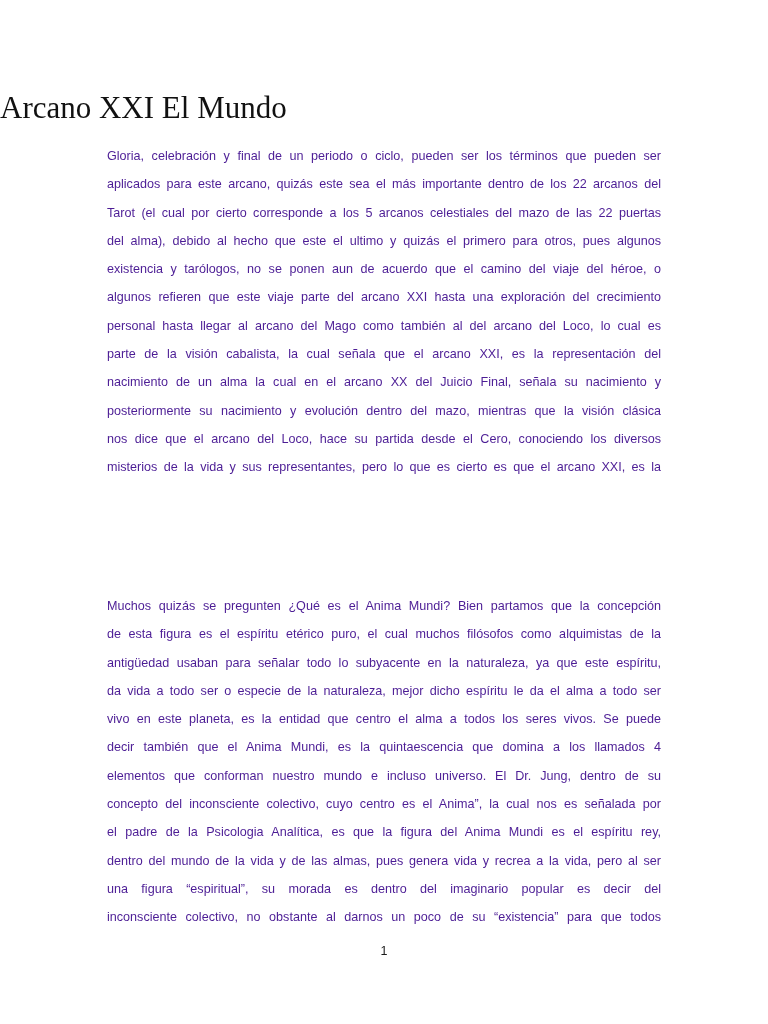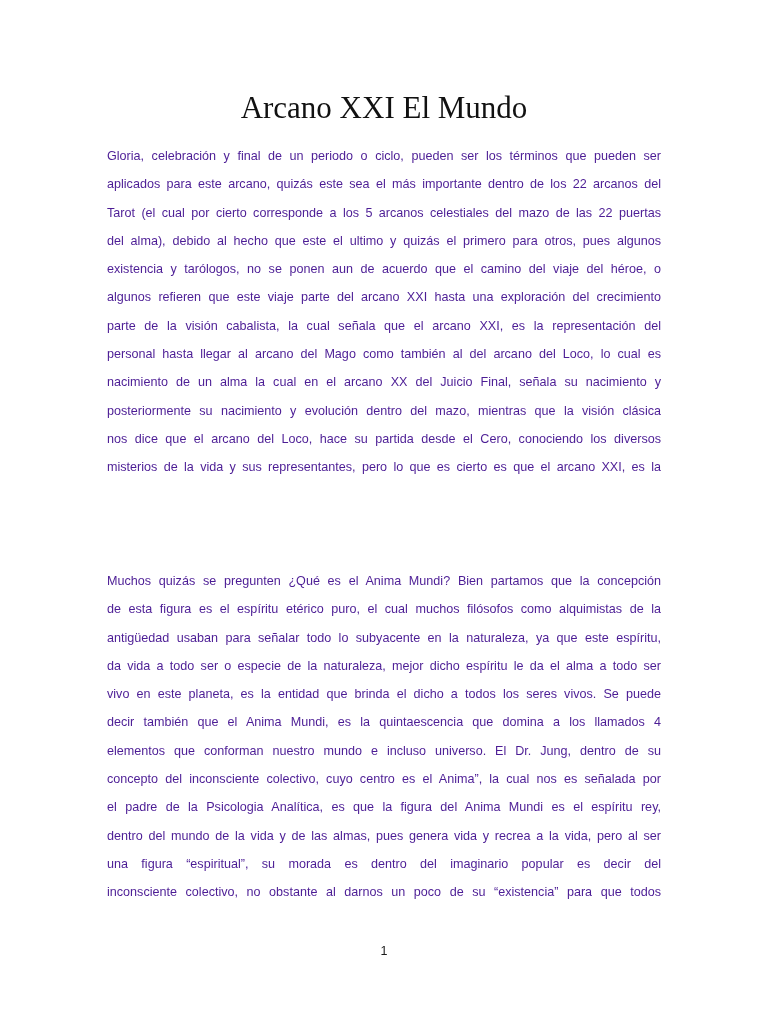--- a/index.html
+++ b/index.html
@@ -19,21 +19,20 @@
       left: 0; top: 0;
       width: 768px;
       height: 1024px;
       background: #ffffff;
     }
     .title {
       position: absolute;
       top: 88px;
       left: 0;
       width: 768px;
-      text-align: center;
       font-family: "Liberation Serif", "DejaVu Serif", serif;
       font-size: 31px;
       font-weight: normal;
       color: #111111;
       margin: 0;
       line-height: 40px;
     }
     .body-text {
       position: absolute;
       left: 107px;
@@ -48,21 +47,21 @@
       line-height: 28.3px;
       white-space: nowrap;
       text-align: justify;
       text-align-last: justify;
       overflow: hidden;
     }
     .line.last {
       text-align-last: left;
     }
     #para1 { top: 142px; }
-    #para2 { top: 567px; }
+    #para2 { top: 592px; }
     .page-number {
       position: absolute;
       top: 944px;
       left: 0;
       width: 768px;
       text-align: center;
       font-family: "Liberation Sans", "DejaVu Sans", sans-serif;
       font-size: 12.5px;
       color: #1a1a1a;
     }
@@ -74,34 +73,34 @@
 
   <h1 class="title">Arcano XXI El Mundo</h1>
 
   <div class="body-text" id="para1">
     <span class="line">Gloria, celebración y final de un periodo o ciclo, pueden ser los términos que pueden ser</span>
     <span class="line">aplicados para este arcano, quizás este sea el más importante dentro de los 22 arcanos del</span>
     <span class="line">Tarot (el cual por cierto corresponde a los 5 arcanos celestiales del mazo de las 22 puertas</span>
     <span class="line">del alma), debido al hecho que este el ultimo y quizás el primero para otros, pues algunos</span>
     <span class="line">existencia y tarólogos, no se ponen aun de acuerdo que el camino del viaje del héroe, o</span>
     <span class="line">algunos refieren que este viaje parte del arcano XXI hasta una exploración del crecimiento</span>
+    <span class="line">personal hasta llegar al arcano del Mago como también al del arcano del Loco, lo cual es</span>
     <span class="line">parte de la visión cabalista, la cual señala que el arcano XXI, es la representación del</span>
-    <span class="line">personal hasta llegar al arcano del Mago como también al del arcano del Loco, lo cual es</span>
     <span class="line">nacimiento de un alma la cual en el arcano XX del Juicio Final, señala su nacimiento y</span>
     <span class="line">posteriormente su nacimiento y evolución dentro del mazo, mientras que la visión clásica</span>
     <span class="line">nos dice que el arcano del Loco, hace su partida desde el Cero, conociendo los diversos</span>
     <span class="line">misterios de la vida y sus representantes, pero lo que es cierto es que el arcano XXI, es la</span>
   </div>
 
   <div class="body-text" id="para2">
     <span class="line">Muchos quizás se pregunten ¿Qué es el Anima Mundi? Bien partamos que la concepción</span>
     <span class="line">de esta figura es el espíritu etérico puro, el cual muchos filósofos como alquimistas de la</span>
     <span class="line">antigüedad usaban para señalar todo lo subyacente en la naturaleza, ya que este espíritu,</span>
     <span class="line">da vida a todo ser o especie de la naturaleza, mejor dicho espíritu le da el alma a todo ser</span>
-    <span class="line">vivo en este planeta, es la entidad que brinda el dicho a todos los seres vivos. Se puede</span>
+    <span class="line">vivo en este planeta, es la entidad que centro el alma a todos los seres vivos. Se puede</span>
     <span class="line">decir también que el Anima Mundi, es la quintaescencia que domina a los llamados 4</span>
     <span class="line">elementos que conforman nuestro mundo e incluso universo. El Dr. Jung, dentro de su</span>
     <span class="line">concepto del inconsciente colectivo, cuyo centro es el Anima”, la cual nos es señalada por</span>
     <span class="line">el padre de la Psicologia Analítica, es que la figura del Anima Mundi es el espíritu rey,</span>
     <span class="line">dentro del mundo de la vida y de las almas, pues genera vida y recrea a la vida, pero al ser</span>
     <span class="line">una figura “espiritual”, su morada es dentro del imaginario popular es decir del</span>
     <span class="line">inconsciente colectivo, no obstante al darnos un poco de su “existencia” para que todos</span>
   </div>
 
   <div class="page-number">1</div>

